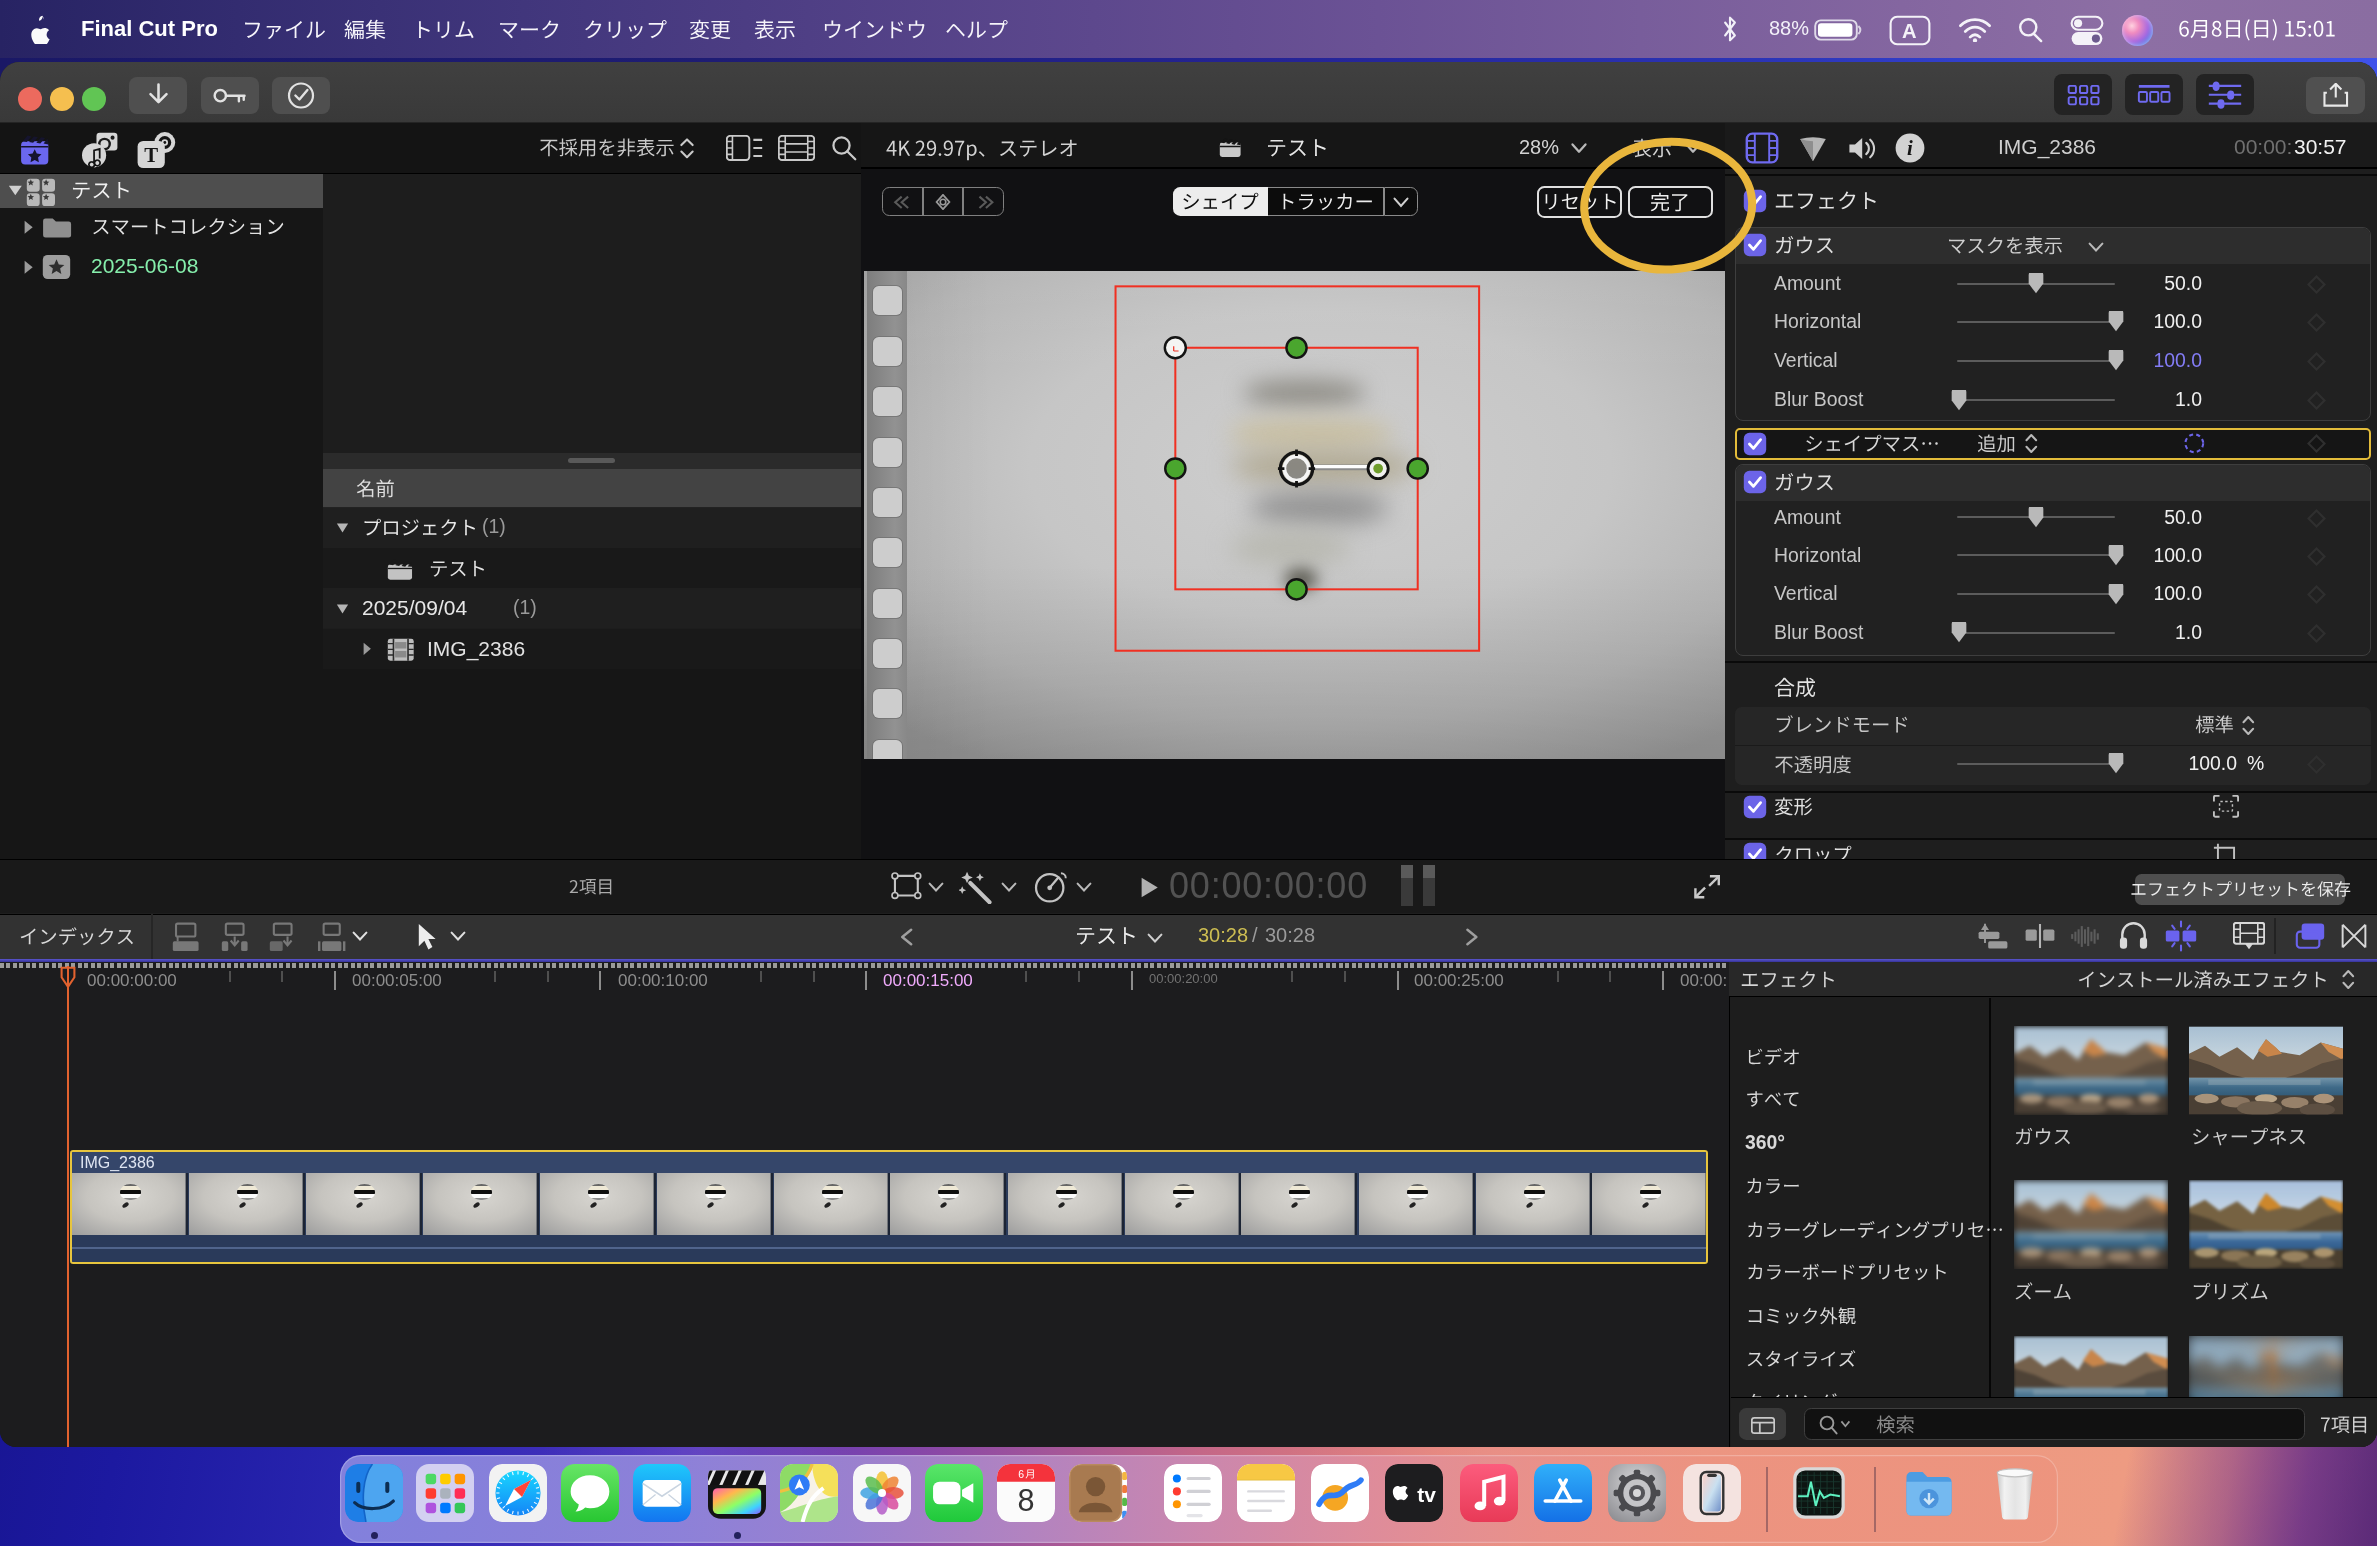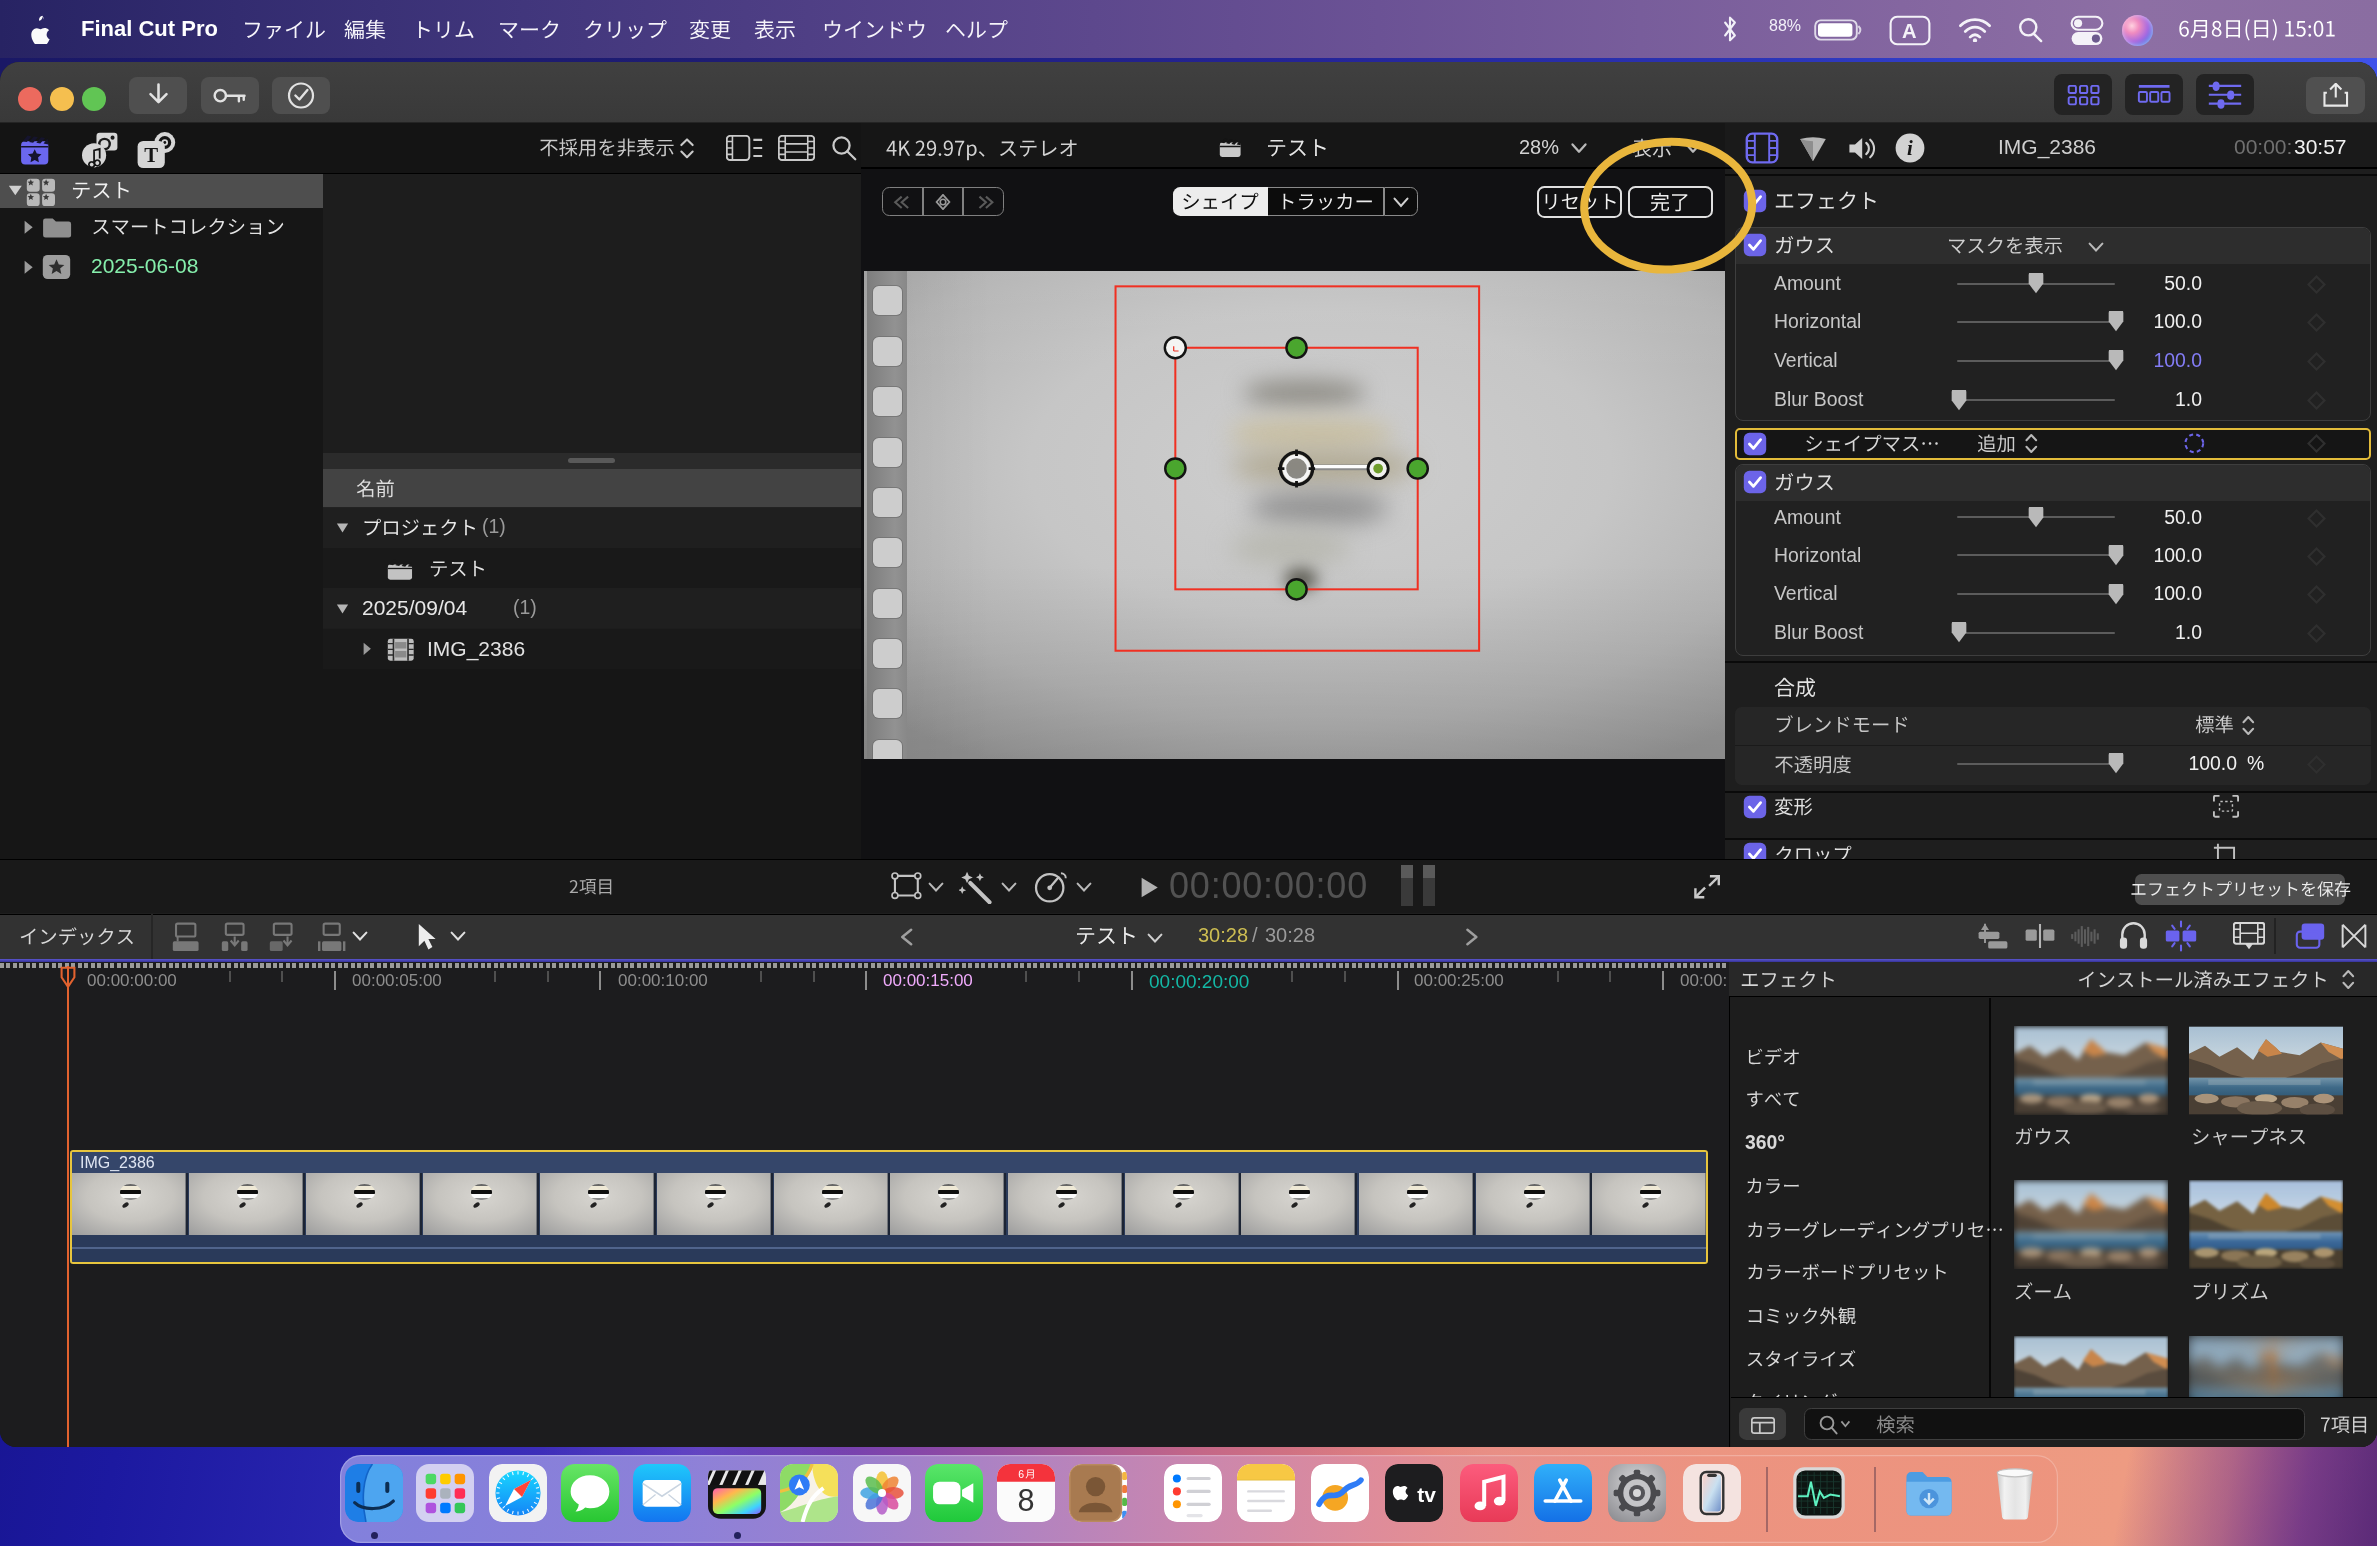--- a/index.html
+++ b/index.html
@@ -76,21 +76,21 @@
 <svg class="ab" style="left:945px;top:16.3px;" width="63" height="27.5" viewBox="0 0 78 34">
       <g transform="translate(0,26.5) scale(0.0260,-0.0260)" fill="#f6f4fa">
         <use href="#q21" x="0"></use>
         <use href="#q3" x="1000"></use>
         <use href="#q13" x="2000"></use>
       </g>
     </svg>
 <svg class="ab" style="left:1721px;top:16px;" width="18" height="26" viewBox="0 0 22 32">
       <path d="M5 8 L17 24 L11 30 L11 2 L17 8 L5 24" stroke="#f2f0f8" stroke-width="2.6" fill="none" stroke-linejoin="round" stroke-linecap="round"></path>
     </svg>
-<div class="tx" style="left:1769px;top:18px;font-size:16px;color:#f2f0f8;font-weight:400;">88%</div>
+<div class="tx" style="left:1769px;top:18px;font-size:20px;color:#f2f0f8;font-weight:400;">88%</div>
 <svg class="ab" style="left:1814px;top:18px;" width="52" height="24" viewBox="0 0 64 30">
       <rect x="1" y="3" width="52" height="24" rx="7" fill="none" stroke="#f0eef6" stroke-width="2.4" opacity="0.85"></rect>
       <rect x="4.5" y="6.5" width="43" height="17" rx="4" fill="#fff"></rect>
       <path d="M55 10 q5 5 0 10" stroke="#f0eef6" stroke-width="2.4" fill="none" opacity="0.8"></path>
     </svg>
 <svg class="ab" style="left:1889px;top:14.6px;" width="42" height="31" viewBox="0 0 52 38">
       <rect x="2" y="2" width="48" height="34" rx="8" fill="none" stroke="#f4f2f8" stroke-width="2.6"></rect>
       <text x="25" y="28" font-family="Liberation Sans" font-size="25" fill="#f4f2f8" text-anchor="middle" font-weight="600">A</text>
     </svg>
 <svg class="ab" style="left:1957px;top:16px;" width="36" height="26" viewBox="0 0 44 32">
@@ -942,21 +942,21 @@
 <div class="ab" style="left:547px;top:1.6px;width:1.6px;height:11.3px;background:#4f4f4f;"></div>
 <div class="ab" style="left:599px;top:1.6px;width:1.6px;height:19.4px;background:#8c8c8c;"></div>
 <div class="tx" style="left:618px;top:3.2px;font-size:17px;color:#8e8e8e;">00:00:10:00</div>
 <div class="ab" style="left:760px;top:1.6px;width:1.6px;height:11.3px;background:#4f4f4f;"></div>
 <div class="ab" style="left:813px;top:1.6px;width:1.6px;height:11.3px;background:#4f4f4f;"></div>
 <div class="ab" style="left:865px;top:1.6px;width:1.6px;height:19.4px;background:#8c8c8c;"></div>
 <div class="tx" style="left:883px;top:3.2px;font-size:17px;color:#f0abfc;">00:00:15:00</div>
 <div class="ab" style="left:1025px;top:1.6px;width:1.6px;height:11.3px;background:#4f4f4f;"></div>
 <div class="ab" style="left:1078px;top:1.6px;width:1.6px;height:11.3px;background:#4f4f4f;"></div>
 <div class="ab" style="left:1131px;top:1.6px;width:1.6px;height:19.4px;background:#8c8c8c;"></div>
-<div class="tx" style="left:1149px;top:3.2px;font-size:19px;color:#14b8a6;">00:00:20:00</div>
+<div class="tx" style="left:1149px;top:3.2px;font-size:13px;color:#737373;">00:00:20:00</div>
 <div class="ab" style="left:1291px;top:1.6px;width:1.6px;height:11.3px;background:#4f4f4f;"></div>
 <div class="ab" style="left:1344px;top:1.6px;width:1.6px;height:11.3px;background:#4f4f4f;"></div>
 <div class="ab" style="left:1397px;top:1.6px;width:1.6px;height:19.4px;background:#8c8c8c;"></div>
 <div class="tx" style="left:1414px;top:3.2px;font-size:17px;color:#8e8e8e;">00:00:25:00</div>
 <div class="ab" style="left:1557px;top:1.6px;width:1.6px;height:11.3px;background:#4f4f4f;"></div>
 <div class="ab" style="left:1609px;top:1.6px;width:1.6px;height:11.3px;background:#4f4f4f;"></div>
 <div class="ab" style="left:1662px;top:1.6px;width:1.6px;height:19.4px;background:#8c8c8c;"></div>
 <div class="tx" style="left:1680px;top:3.2px;font-size:17px;color:#8e8e8e;">00:00:30:00</div>
 </div>
 <svg class="ab" style="left:60px;top:904px;" width="16" height="22.6" viewBox="0 0 20 28">

